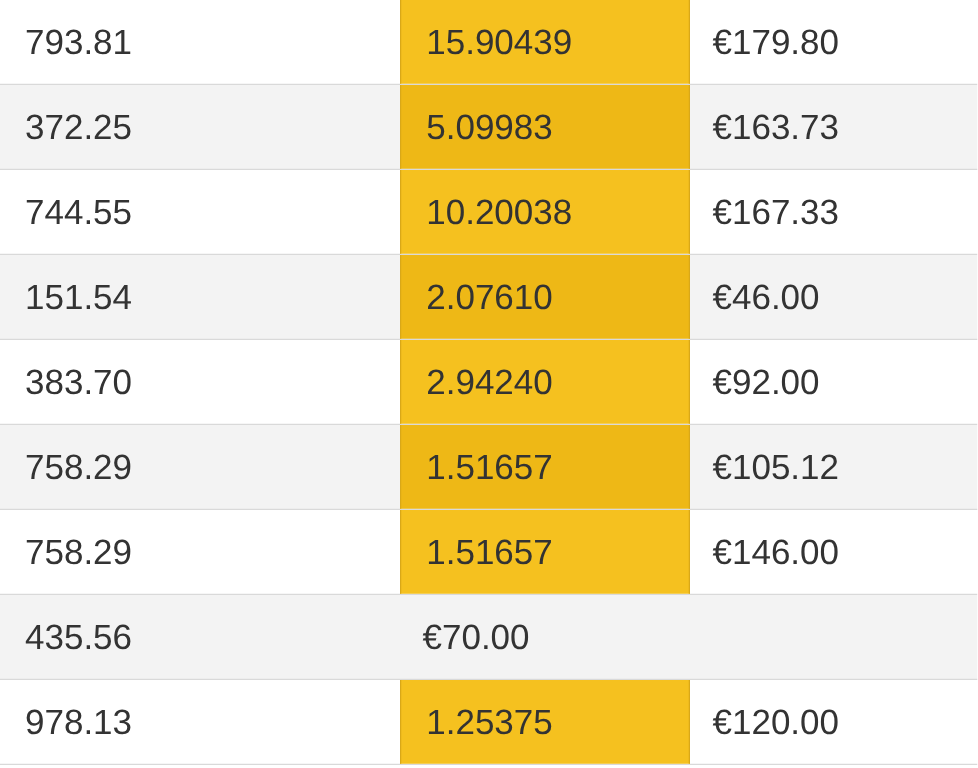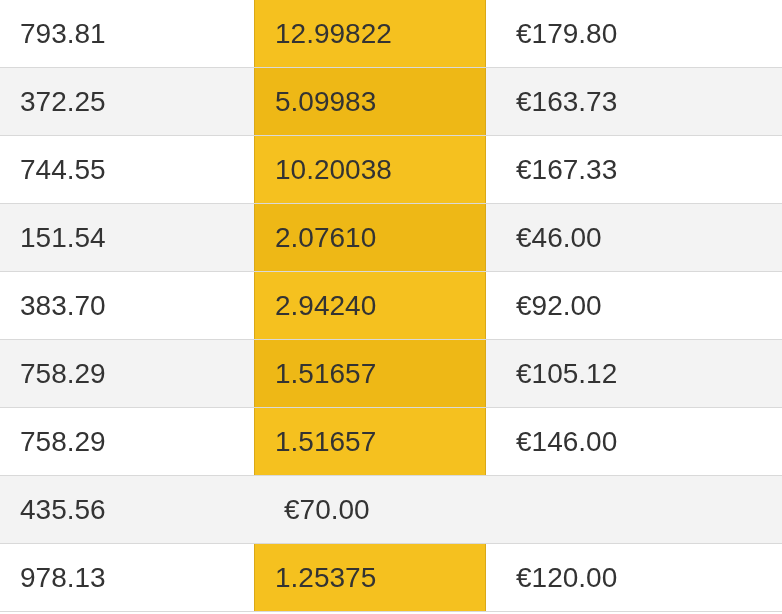--- a/index.html
+++ b/index.html
@@ -32,44 +32,44 @@
     .row:nth-child(even) {
       background: #f3f3f3;
     }
     .cell {
       display: flex;
       align-items: center;
       padding-left: 20px;
       padding-right: 20px;
     }
     .col1 {
-      width: 254px;
+      width: 320px;
     }
     .col2 {
       width: 232px;
       background: #f5c11f;
       border-left: 1px solid #d9a818;
       border-right: 1px solid #d9a818;
     }
     .row:nth-child(even) .col2 {
       background: #eeb816;
     }
     .col3 {
       flex: 1;
       justify-content: flex-start;
-      padding-left: 30px;
+      padding-left: 18px;
     }
   </style>
 </head>
 <body>
 
 <div class="table">
   <div class="row">
     <div class="cell col1">793.81</div>
-    <div class="cell col2">12.99822</div>
+    <div class="cell col2">15.90439</div>
     <div class="cell col3">€179.80</div>
   </div>
   <div class="row">
     <div class="cell col1">372.25</div>
     <div class="cell col2">5.09983</div>
     <div class="cell col3">€163.73</div>
   </div>
   <div class="row">
     <div class="cell col1">744.55</div>
     <div class="cell col2">10.20038</div>

